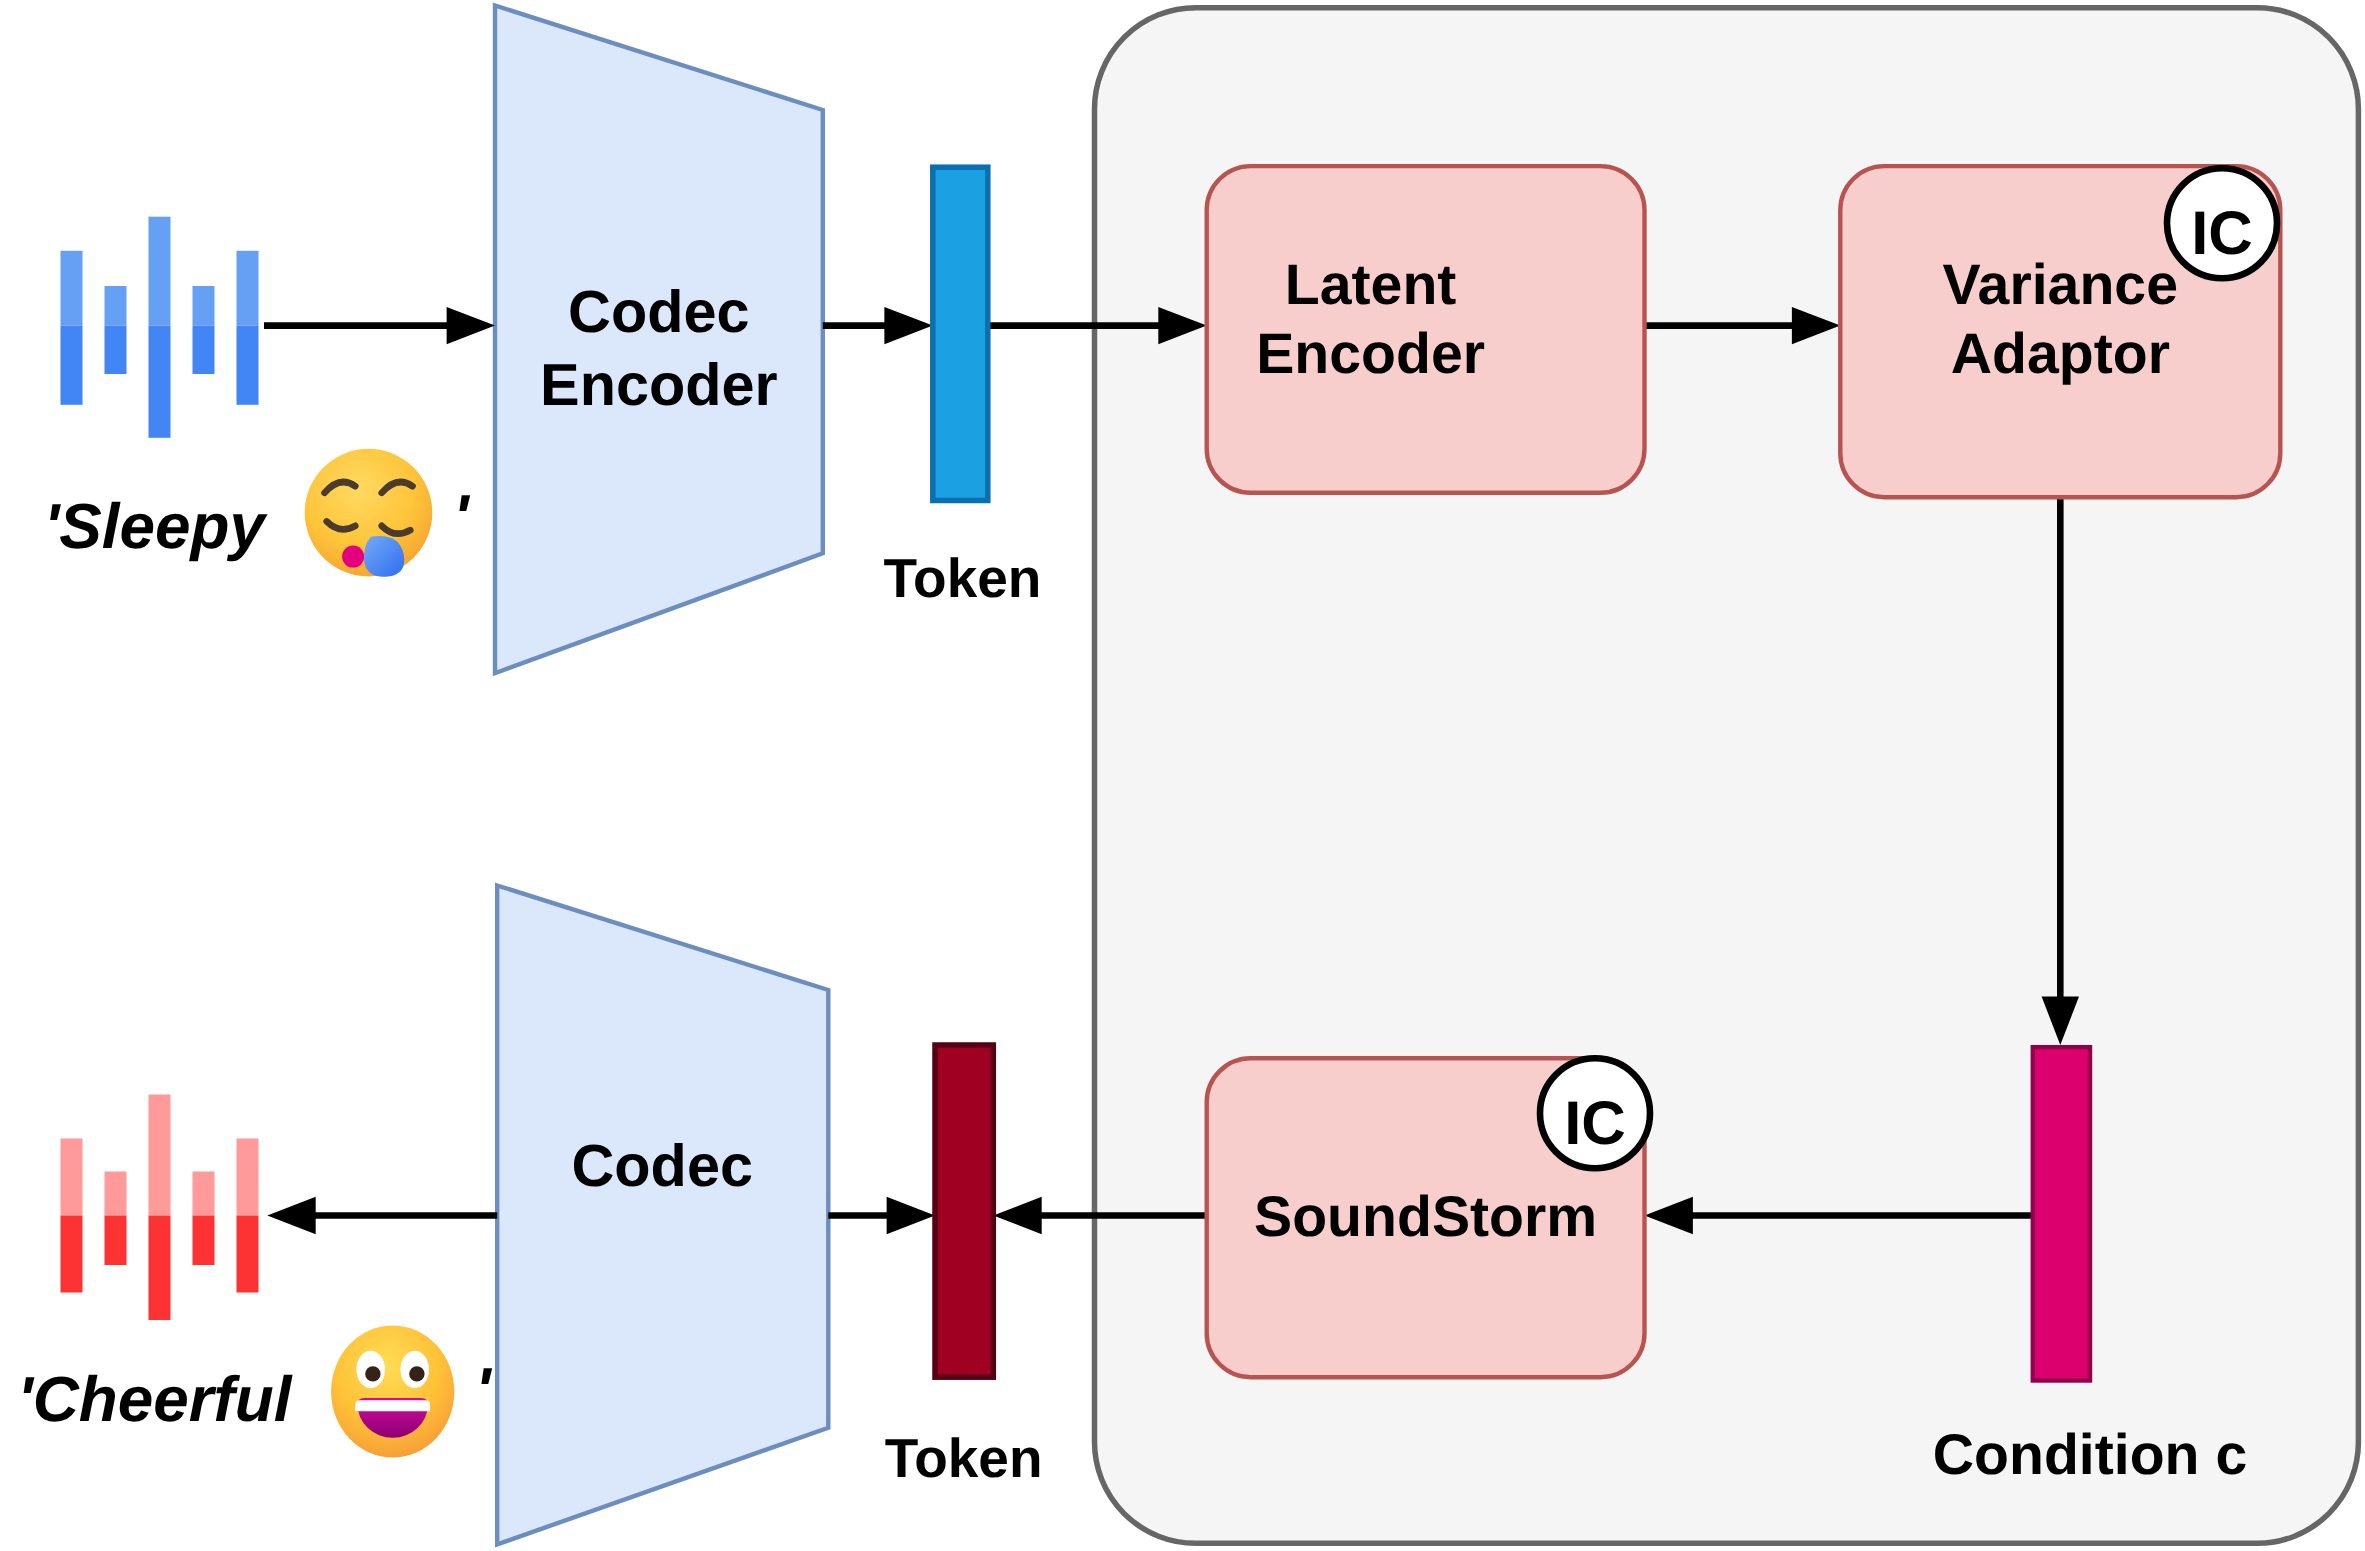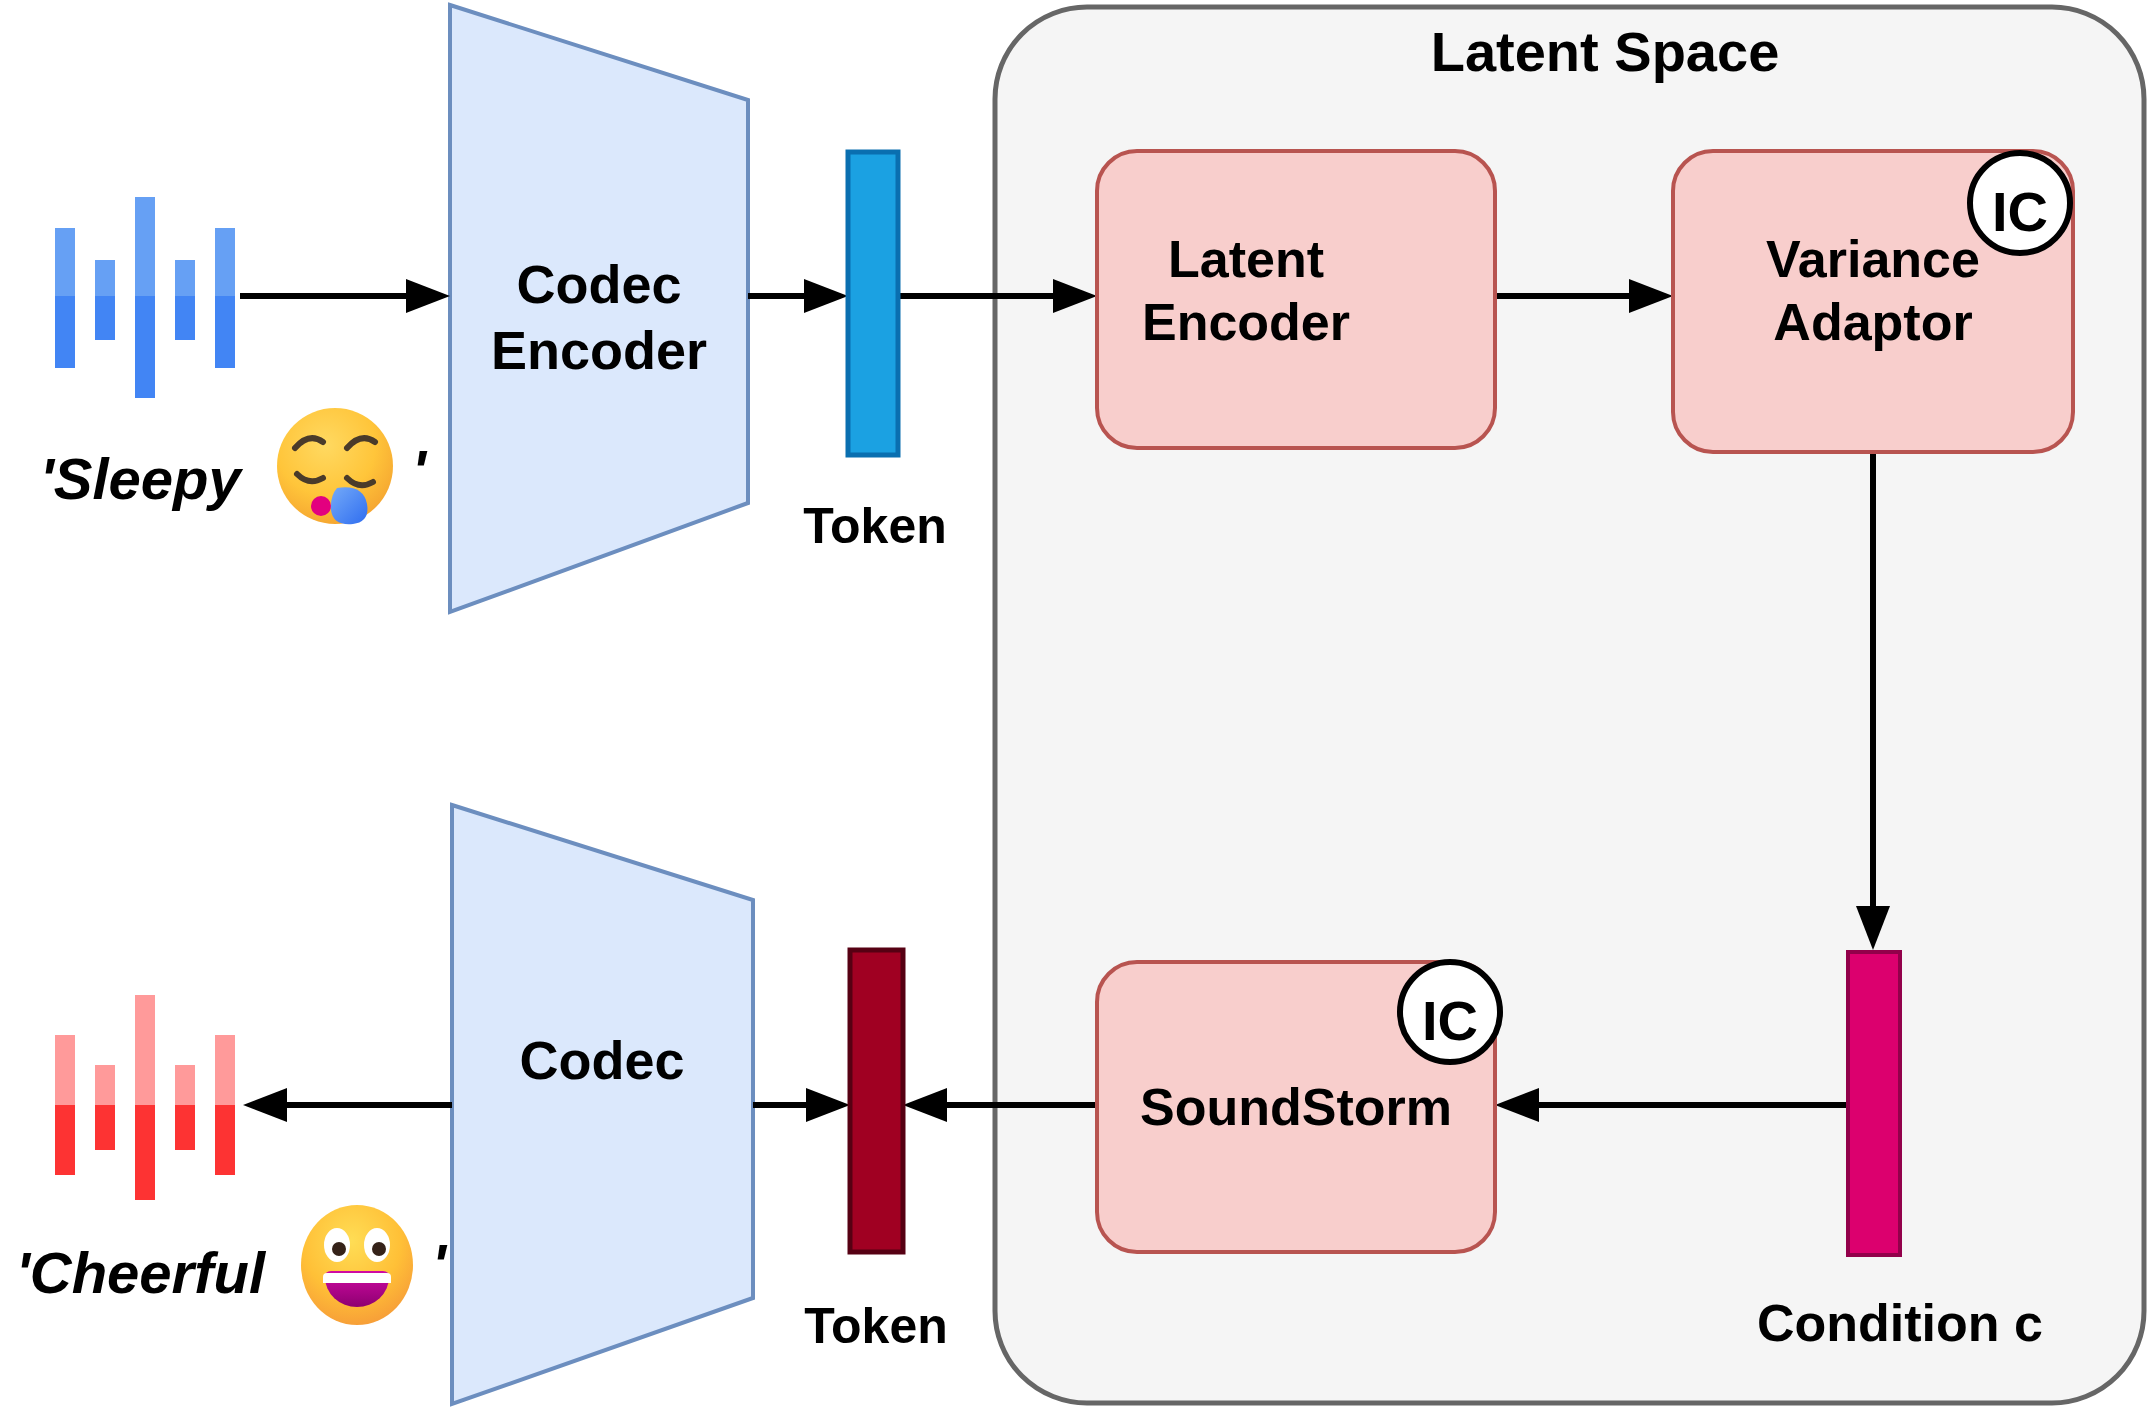--- a/index.html
+++ b/index.html
@@ -162,21 +162,20 @@
     <ellipse cx="0" cy="0" rx="56" ry="60" fill="url(#gFace2)"></ellipse>
     <ellipse cx="-20" cy="-20" rx="13" ry="17" fill="#ffffff"></ellipse>
     <ellipse cx="20" cy="-20" rx="13" ry="17" fill="#ffffff"></ellipse>
     <circle cx="-18" cy="-16" r="7" fill="#352219"></circle>
     <circle cx="22" cy="-16" r="7" fill="#352219"></circle>
     <path d="M -32,12 a 32,30 0 0 0 64,0 q 0,-6 -6,-6 l -52,0 q -6,0 -6,6 z" fill="url(#gMouth)"></path>
     <path d="M -30,8 l 60,0 q 4,0 4,4 l 0,6 -68,0 0,-6 q 0,-4 4,-4 z" fill="#ffffff"></path>
   </g>
 </svg>
 
-  <div class="lbl lbl-latent-space">Latent Space</div>
 
   <div class="lbl lbl-codec-encoder">
     <div>Codec</div>
     <div>Encoder</div>
   </div>
 
   <div class="lbl lbl-codec-decoder">
     <div>Codec</div>
   </div>
 

